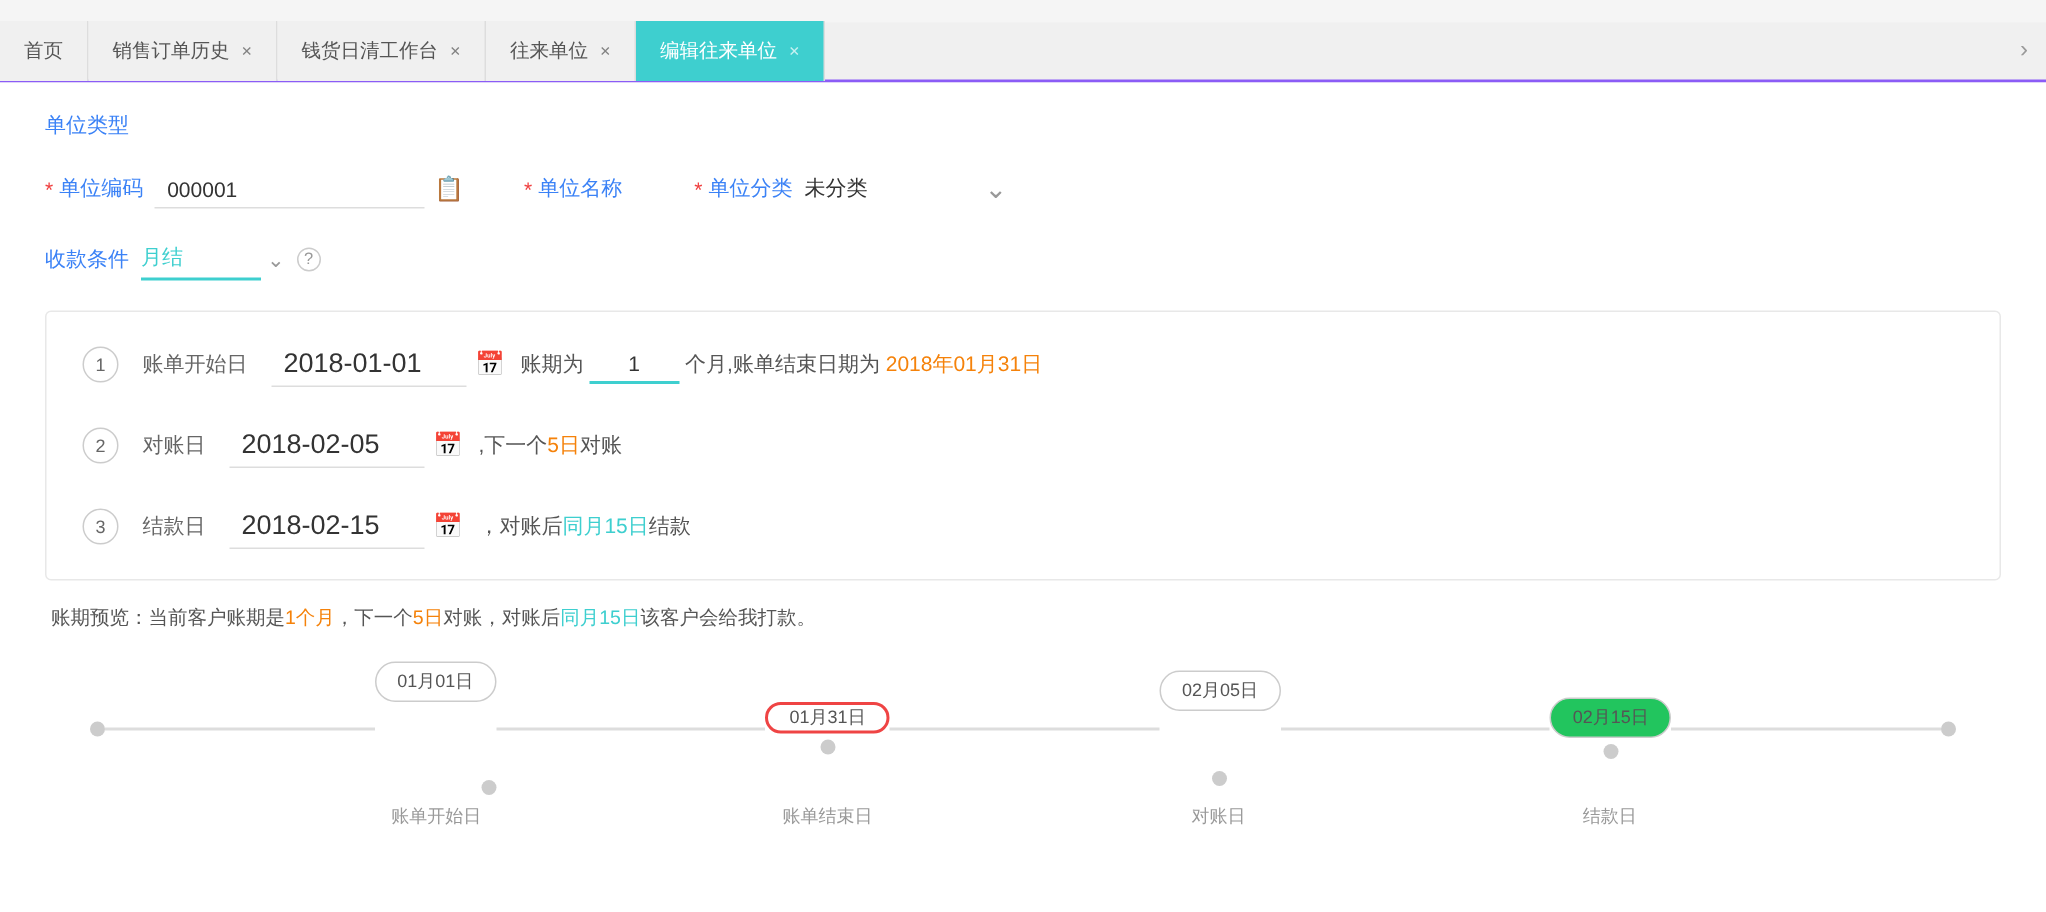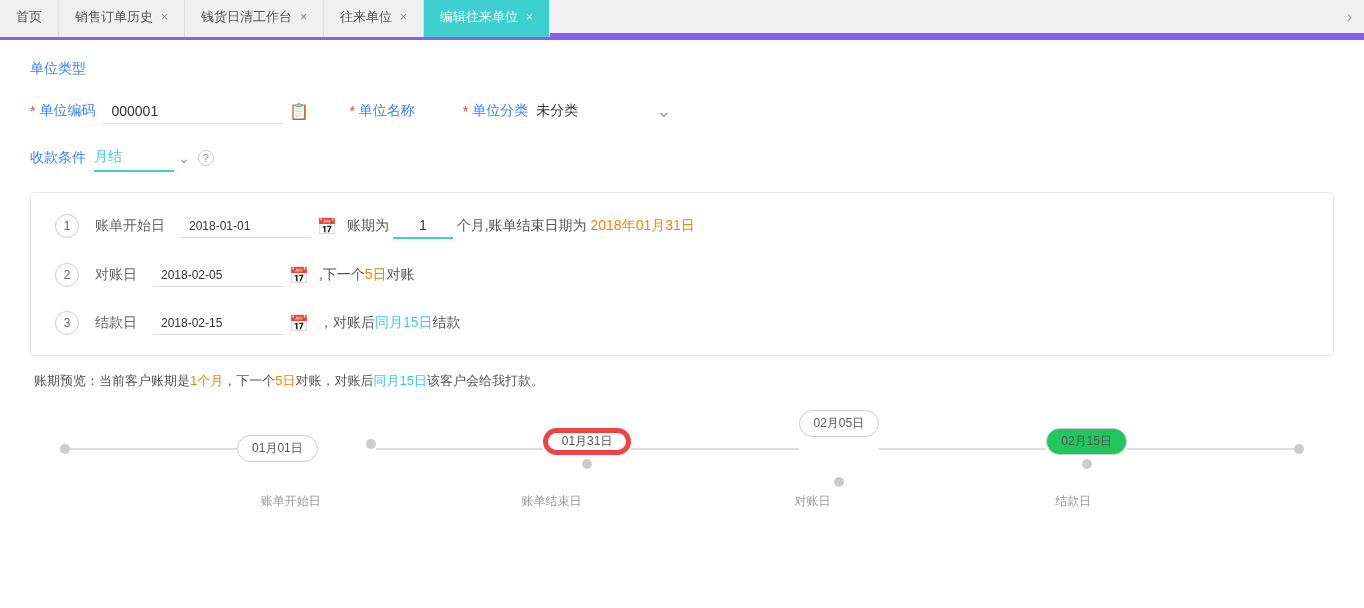--- a/index.html
+++ b/index.html
@@ -3,23 +3,24 @@
   <meta charset="utf-8">
   <style>
     * { box-sizing: border-box; margin: 0; padding: 0; }
     body { font-family: 'Microsoft YaHei', Arial, sans-serif; font-size: 14px; color: #333; background: #f5f5f5; }
 
     
     .tab-bar {
       display: flex;
       align-items: center;
       background: #f0f0f0;
-      border-bottom: 7px solid #8b5cf6;
+      border-bottom: 2px solid #8b5cf6;
       height: 40px;
       padding-left: 0;
+      margin-top: 15px;
     }
     .tab {
       display: flex;
       align-items: center;
       padding: 0 16px;
       height: 40px;
       cursor: pointer;
       font-size: 13px;
       color: #555;
       border-right: 1px solid #ddd;
@@ -202,21 +203,21 @@
     }
     .period-field-label {
       color: #666;
       margin-right: 16px;
       white-space: nowrap;
     }
     .period-date-input {
       border: none;
       border-bottom: 1px solid #ddd;
       padding: 4px 8px;
-      font-size: 12px;
+      font-size: 18px;
       color: #333;
       width: 130px;
       outline: none;
     }
     .period-desc {
       margin-left: 10px;
       color: #555;
     }
     .highlight-orange { color: #f5820a; }
     .highlight-teal { color: #3ecfcf; }
@@ -345,27 +346,27 @@
 
   <div class="preview-text">
     <span>账期预览：当前客户账期是</span><span class="highlight-orange">1个月</span><span>，下一个</span><span class="highlight-orange">5日</span><span>对账，对账后</span><span class="highlight-teal">同月15日</span><span>该客户会给我打款。</span>
   </div>
 
   <div style="padding: 0 10px;">
 
     <div style="display:flex; align-items:center; padding: 0 20px;">
       <div style="width:10px;height:10px;border-radius:50%;background:#ccc;flex-shrink:0;"></div>
       <div style="flex:1;height:2px;background:#ddd;"></div>
-      <div style="display:flex;flex-direction:row;align-items:flex-start;gap:48px;">
+      <div style="display:flex;flex-direction:column;align-items:flex-end;gap:48px;">
         <div style="background:#fff;border:1px solid #ccc;border-radius:20px;padding:4px 14px;font-size:12px;color:#555;white-space:nowrap;">01月01日</div>
         <div style="width:10px;height:10px;border-radius:50%;background:#ccc;margin-top:4px;"></div>
       </div>
       <div style="flex:1;height:2px;background:#ddd;"></div>
       <div style="display:flex;flex-direction:column;align-items:center;">
-        <div style="background:#fff;border:5px solid #ef4444;border-radius:20px;padding:0 14px;font-size:12px;color:#555;white-space:nowrap;">01月31日</div>
+        <div style="background:#fff;border:2px solid #ef4444;border-radius:20px;padding:0 14px;font-size:12px;color:#555;white-space:nowrap;">01月31日</div>
         <div style="width:10px;height:10px;border-radius:50%;background:#ccc;margin-top:4px;"></div>
       </div>
       <div style="flex:1;height:2px;background:#ddd;"></div>
       <div style="display:flex;flex-direction:column;align-items:center;gap:36px;">
         <div style="background:#fff;border:1px solid #ccc;border-radius:20px;padding:4px 14px;font-size:12px;color:#555;white-space:nowrap;">02月05日</div>
         <div style="width:10px;height:10px;border-radius:50%;background:#ccc;margin-top:4px;"></div>
       </div>
       <div style="flex:1;height:2px;background:#ddd;"></div>
       <div style="display:flex;flex-direction:column;align-items:center;">
         <div style="background:#22c55e;border:1px solid #ccc;border-radius:20px;padding:4px 14px;font-size:12px;color:#555;white-space:nowrap;">02月15日</div>

